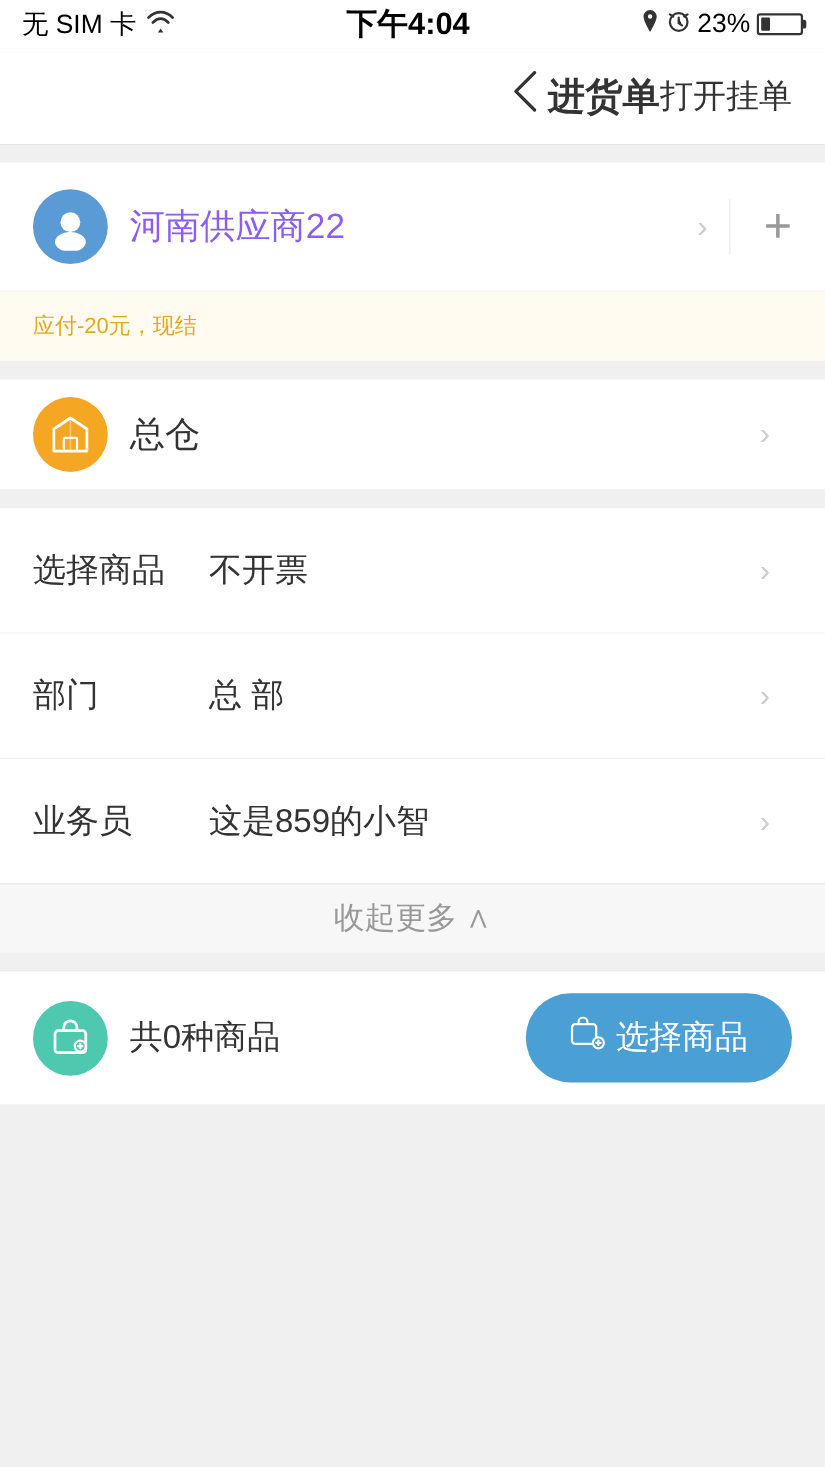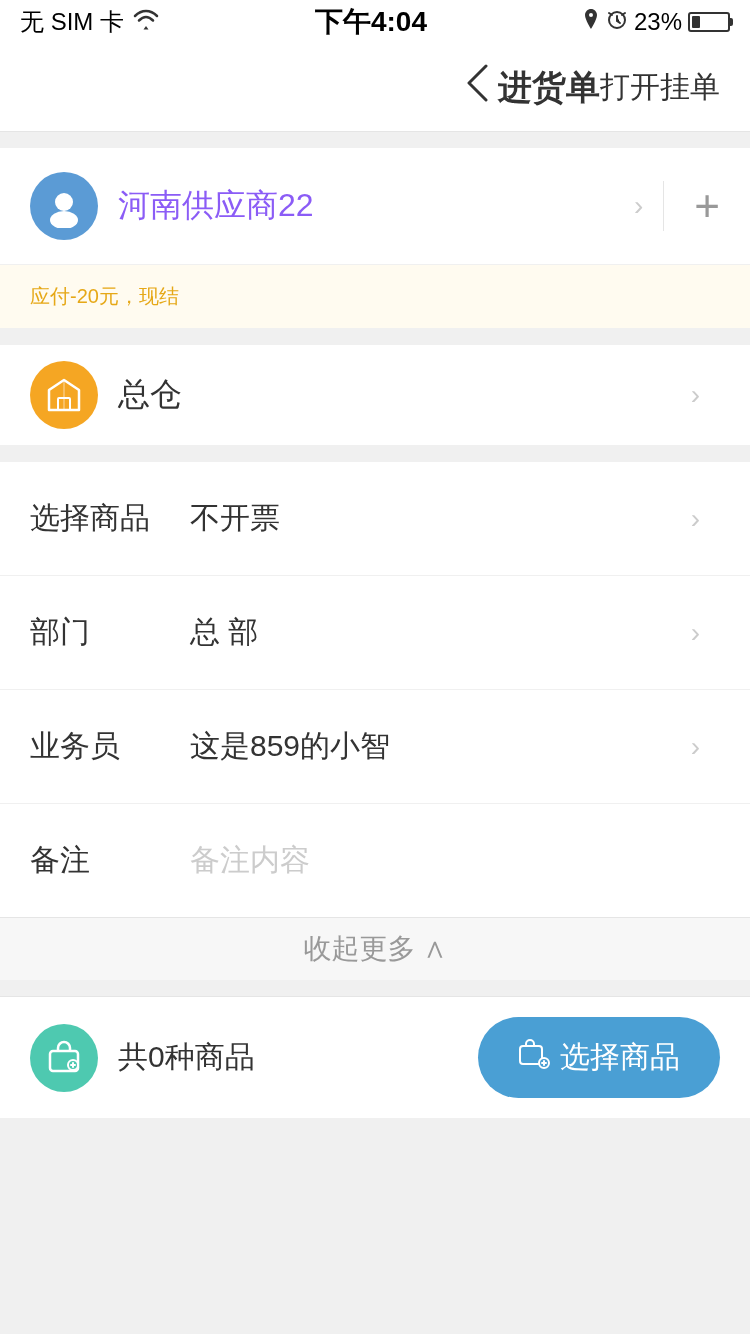--- a/index.html
+++ b/index.html
@@ -365,24 +365,20 @@
     <span class="form-value">总 部</span>
     <span class="chevron-icon">›</span>
   </div>
 
   <div class="form-row">
     <span class="form-label">业务员</span>
     <span class="form-value">这是859的小智</span>
     <span class="chevron-icon">›</span>
   </div>
 
-  <div class="form-row">
-    <span class="form-label">备注</span>
-    <span class="form-placeholder">备注内容</span>
-  </div>
 
   <div class="collapse-row">
     <span class="collapse-text">收起更多 ∧</span>
   </div>
 
 </div>
 
 <div class="divider-gray"></div>
 
 <div class="bottom-bar">

